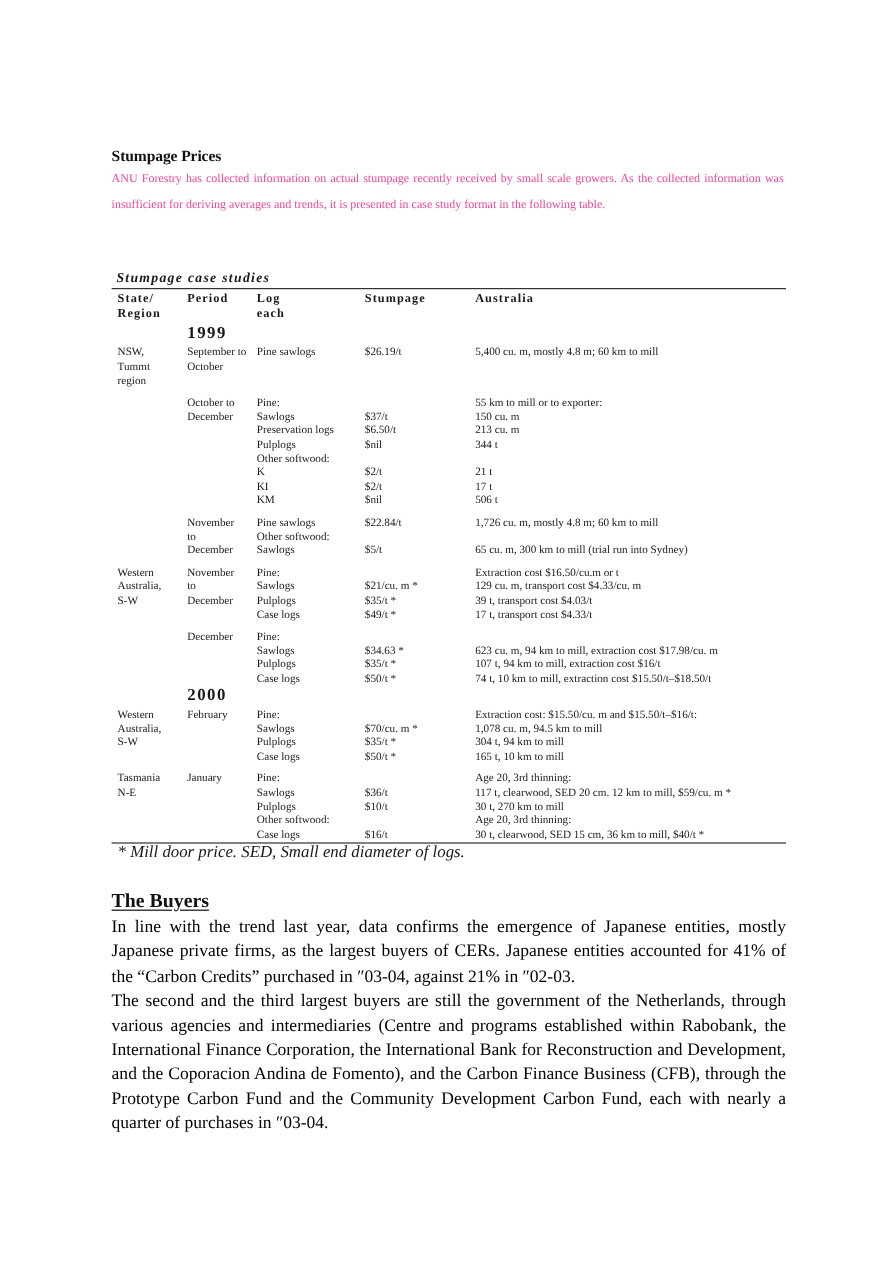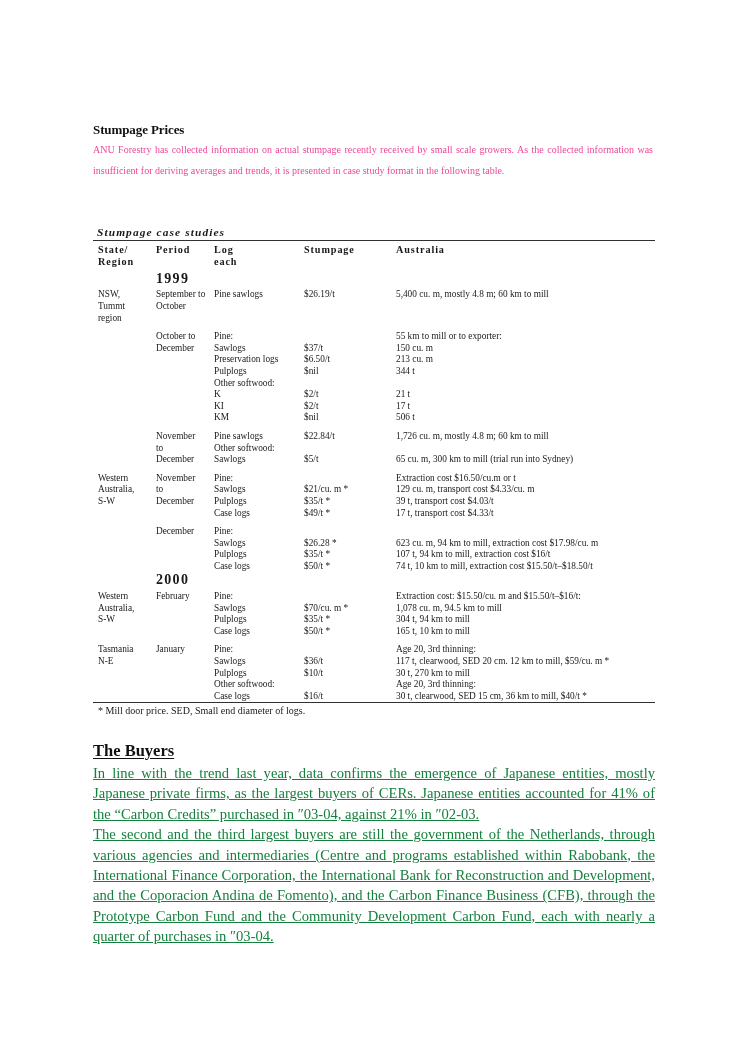--- a/index.html
+++ b/index.html
@@ -102,24 +102,25 @@
     padding-top: 2px !important;
     padding-bottom: 1px !important;
   }
   tr.datarow > td { padding-top: 7px !important; margin-top: 36px; }
   tr.datarow.tight > td { padding-top: 4px !important; }
 
   .sub { display: block; }
   .blank { display: block; height: 11.6px; }
 
   .footnote {
-    font-size: 10px;
+    font-size: 14px;
     line-height: 12px;
     padding: 2px 0 0 5px;
     color: #1b1b1b;
+    font-style: italic;
   }
 
   
   .sec-buyers {
     position: absolute;
     left: 93px;
     top: 741px;
     width: 562px;
   }
   .heading-underline {
@@ -130,22 +131,21 @@
     text-decoration: underline;
     text-underline-offset: 2px;
     margin: 0 0 2px 0;
   }
   .buyers-para {
     font-family: "Liberation Serif", serif;
     font-size: 14.6px;
     line-height: 20.4px;
     margin: 0;
     text-align: justify;
-    color: #15803d;
-    text-decoration: underline;
+    color: #000000;
   }
   .buyers-para + .buyers-para { margin-top: 0; }
 </style>
 </head>
 <body>
 
 <div class="page">
 
   <div class="sec-stumpage">
     <h2 class="heading-bold">Stumpage Prices</h2>
@@ -308,21 +308,21 @@
             <span class="sub">December</span>
           </td>
           <td class="c-log">
             <span class="sub">Pine:</span>
             <span class="sub">Sawlogs</span>
             <span class="sub">Pulplogs</span>
             <span class="sub">Case logs</span>
           </td>
           <td class="c-stump">
             <span class="blank"></span>
-            <span class="sub">$26.28 *</span>
+            <span class="sub">$34.63 *</span>
             <span class="sub">$35/t *</span>
             <span class="sub">$50/t *</span>
           </td>
           <td class="c-comm">
             <span class="blank"></span>
             <span class="sub">623 cu. m, 94 km to mill, extraction cost $17.98/cu. m</span>
             <span class="sub">107 t, 94 km to mill, extraction cost $16/t</span>
             <span class="sub">74 t, 10 km to mill, extraction cost $15.50/t–$18.50/t</span>
           </td>
         </tr>

